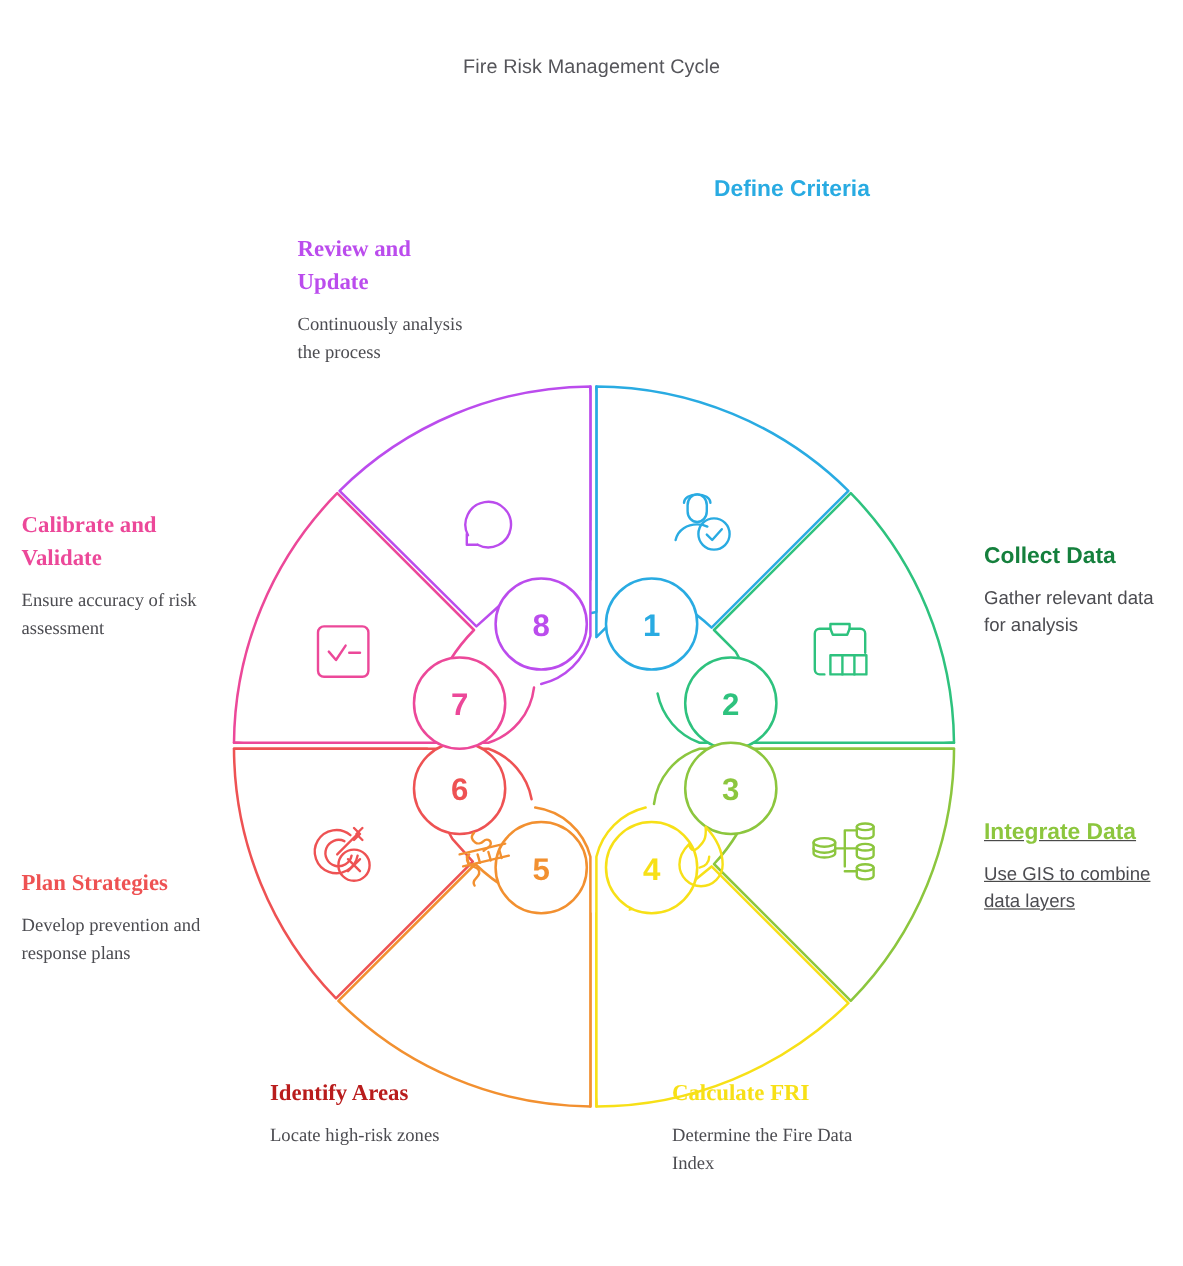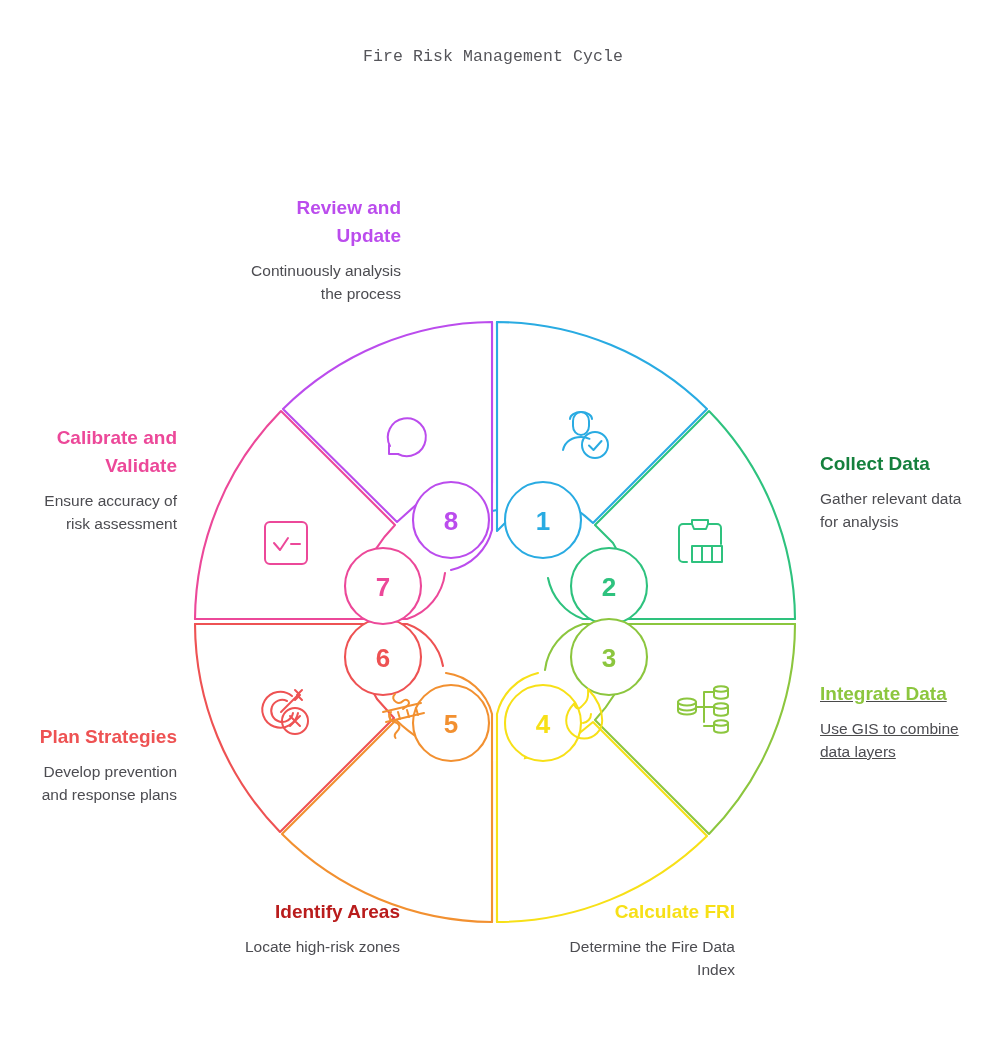--- a/index.html
+++ b/index.html
@@ -18,21 +18,20 @@
   #page-title {
     position: absolute;
     top: 36px;
     left: 0;
     width: 986px;
     text-align: center;
     font-size: 16.5px;
     color: #55555a;
     font-weight: 400;
     letter-spacing: 0.1px;
-    font-family: Liberation Mono, monospace;
   }
   #wheel {
     position: absolute;
     left: 193px;
     top: 320px;
     width: 604px;
     height: 604px;
   }
   .label-block {
     position: absolute;
@@ -44,21 +43,21 @@
     margin: 0 0 9px 0;
   }
   .label-desc {
     font-size: 15.5px;
     line-height: 23px;
     color: #4c4c51;
     margin: 0;
     font-weight: 400;
   }
   .ta-left  { text-align: left; }
-  .ta-right { text-align: right; }
+  .ta-right { text-align: left; font-family: Liberation Serif, serif; }
 
   
   #lbl-1 { left: 595px; top: 144px; width: 170px; }
   #lbl-2 { left: 820px; top: 450px; width: 160px; }
   #lbl-3 { left: 820px; top: 680px; width: 160px; text-decoration: underline; }
   #lbl-4 { left: 560px; top: 898px; width: 175px; }
   #lbl-5 { left: 225px; top: 898px; width: 175px; }
   #lbl-6 { left: 18px;  top: 679px; width: 159px; margin-top: 44px; }
   #lbl-7 { left: 18px;  top: 424px; width: 159px; }
   #lbl-8 { left: 248px; top: 194px; width: 153px; }
@@ -271,20 +270,21 @@
 
   <g transform="translate(192,95)" stroke="#bb4ced" class="ico">
     <path d="M5 31 a19 19 0 1 1 8 8"></path>
     <path d="M13 39 h-9 v-9"></path>
   </g>
 
 </svg>
 </div>
 
 <div class="label-block ta-left" id="lbl-1">
+  <div class="label-title" style="color:#29abe2">Define Criteria</div>
 </div>
 
 <div class="label-block ta-left" id="lbl-2">
   <div class="label-title" style="color:#15803d">Collect Data</div>
   <div class="label-desc">Gather relevant data for analysis</div>
 </div>
 
 <div class="label-block ta-left" id="lbl-3">
   <div class="label-title" style="color:#8cc63e">Integrate Data</div>
   <div class="label-desc">Use GIS to combine data layers</div>

